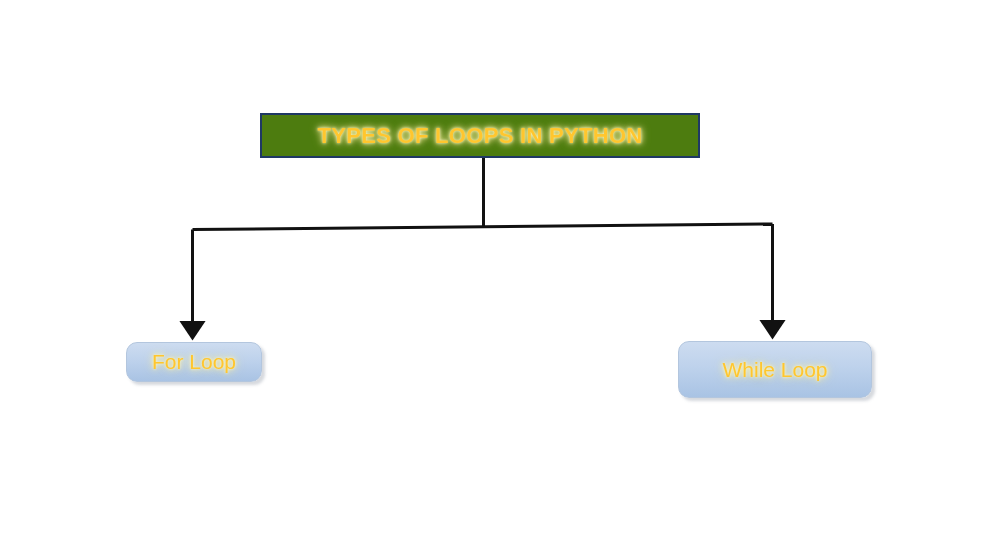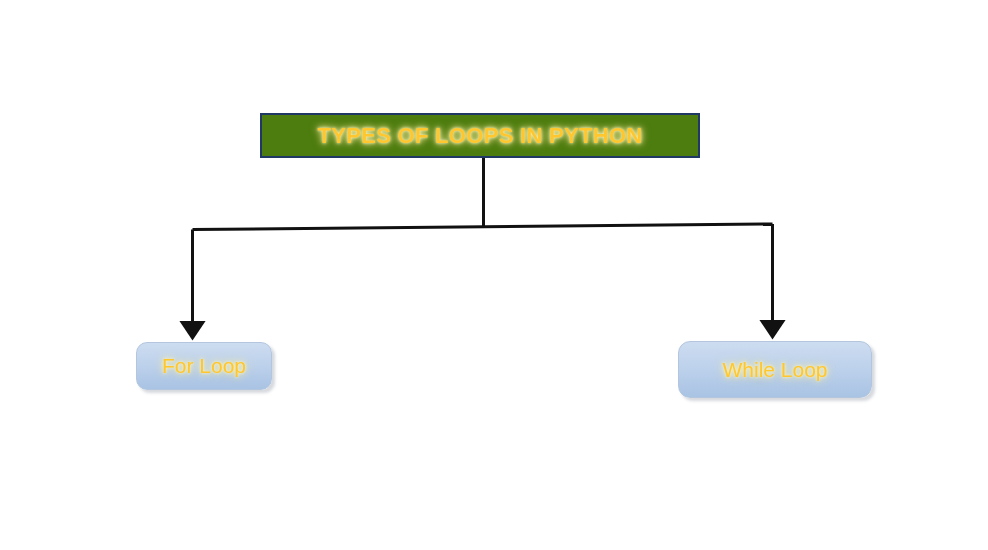--- a/index.html
+++ b/index.html
@@ -73,31 +73,30 @@
     font-weight: normal;
     color: #ffc62e;
     text-shadow:
        0 0 3px #fff7c0,
        0 0 6px #fff0a0,
        0 0 11px rgba(255,236,150,0.8);
     white-space: nowrap;
   }
 
   #node-for-loop {
-    left: 136px;
+    left: 126px;
     top: 342px;
     width: 136px;
-    height: 48px;
+    height: 40px;
   }
   #node-while-loop {
     left: 678px;
     top: 341px;
     width: 194px;
     height: 57px;
-    border-radius: 12px;
   }
 </style>
 </head>
 <body>
 
 <div id="canvas">
 
   <svg id="connectors" viewBox="0 0 988 550" width="988" height="550">
     <defs>
       <marker id="arrowhead" markerWidth="10" markerHeight="10" refX="3.4" refY="5" orient="auto" markerUnits="strokeWidth">

